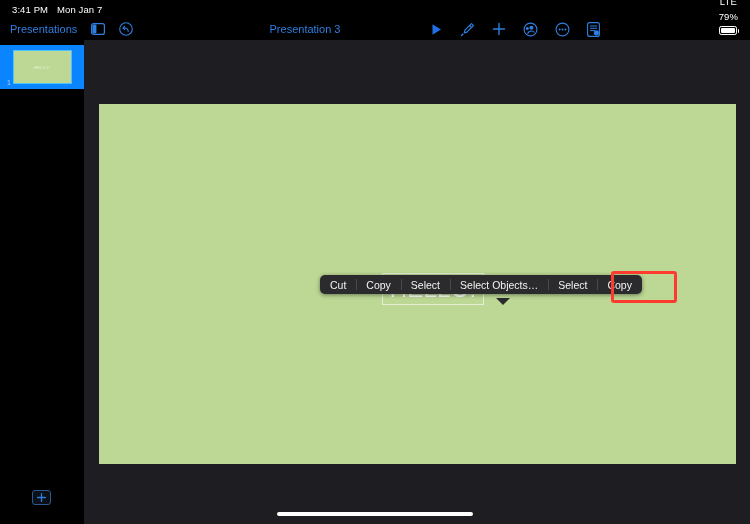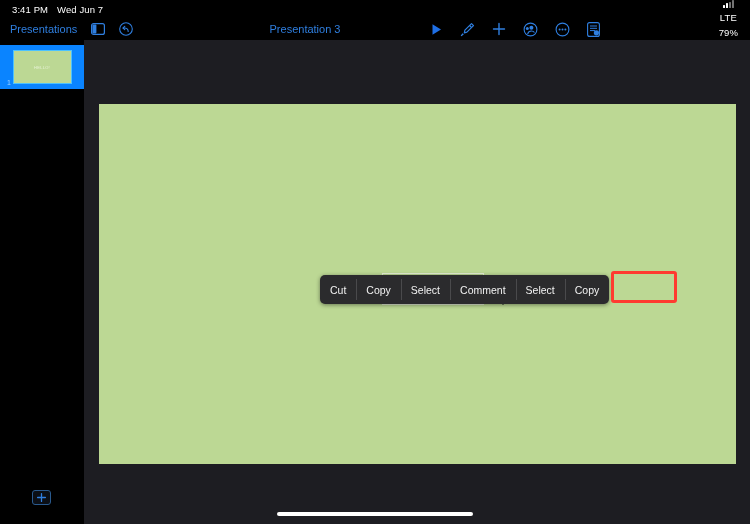--- a/index.html
+++ b/index.html
@@ -8,21 +8,21 @@
     background:#000;
     font-family:"Liberation Sans", sans-serif;
     -webkit-font-smoothing:antialiased;
   }
   #app{position:relative;width:750px;height:524px;background:#000;}
 
   
   .statusbar{
     position:absolute;left:0;top:0;width:750px;height:18px;
     background:#000;color:#fff;
-    display:flex;justify-content:space-between;
+    display:flex;align-items:center;justify-content:space-between;
     padding:0 12px;box-sizing:border-box;
     font-size:9.5px;letter-spacing:.1px;
   }
   .status-left{display:flex;align-items:center;gap:9px;}
   .status-right{display:flex;align-items:center;gap:4px;flex-direction:column;}
   .sig{display:flex;align-items:flex-end;gap:1.2px;height:8px;}
   .sig i{display:block;width:2px;background:#fff;border-radius:.5px;}
   .sig i:nth-child(1){height:3px;}
   .sig i:nth-child(2){height:5px;}
   .sig i:nth-child(3){height:6.5px;opacity:.45;}
@@ -100,21 +100,21 @@
   .handle{
     position:absolute;width:7px;height:7px;border-radius:50%;
     background:#1a6fd4;border:1.3px solid #ffffff;box-sizing:border-box;
     top:50%;margin-top:-3.5px;
   }
   .handle.left{left:-4px;}
   .handle.right{right:-4px;}
 
   
   .ctxmenu{
-    position:absolute;left:236px;top:235px;height:29px;
+    position:absolute;left:236px;top:235px;height:19px;
     background:#2b2b2d;border-radius:5px;
     display:flex;align-items:stretch;
     box-shadow:0 1px 4px rgba(0,0,0,.45);
   }
   .ctx-item{
     position:relative;
     display:flex;align-items:center;justify-content:center;
     padding:0 10px;
     color:#f2f2f2;font-size:10.5px;white-space:nowrap;
   }
@@ -139,21 +139,21 @@
   }
 </style>
 </head>
 <body>
 
 <div id="app">
 
   <div class="statusbar">
     <div class="status-left">
       <span>3:41 PM</span>
-      <span>Wed Jun 7</span>
+      <span>Mon Jan 7</span>
     </div>
     <div class="status-right">
       <span class="sig">
           <i></i>
           <i></i>
           <i></i>
           <i></i>
         </span>
       <span>LTE</span>
       <span>79%</span>
@@ -252,21 +252,21 @@
         <span class="handle right"></span>
       </div>
 
     </div>
 
     <div class="ctx-arrow"></div>
     <div class="ctxmenu">
       <div class="ctx-item">Cut</div>
       <div class="ctx-item">Copy</div>
       <div class="ctx-item">Select</div>
-      <div class="ctx-item">Comment</div>
+      <div class="ctx-item">Select Objects…</div>
       <div class="ctx-item" id="animate-item">Select</div>
       <div class="ctx-item">Copy</div>
     </div>
     <div class="hl-box" id="hl-box" style="left: 526.938px; top: 231px; width: 66.5312px; height: 32px; border-color: rgb(255, 59, 48);"></div>
   </div>
 
   <div class="home-ind"></div>
 </div>
 
 </body></html>

